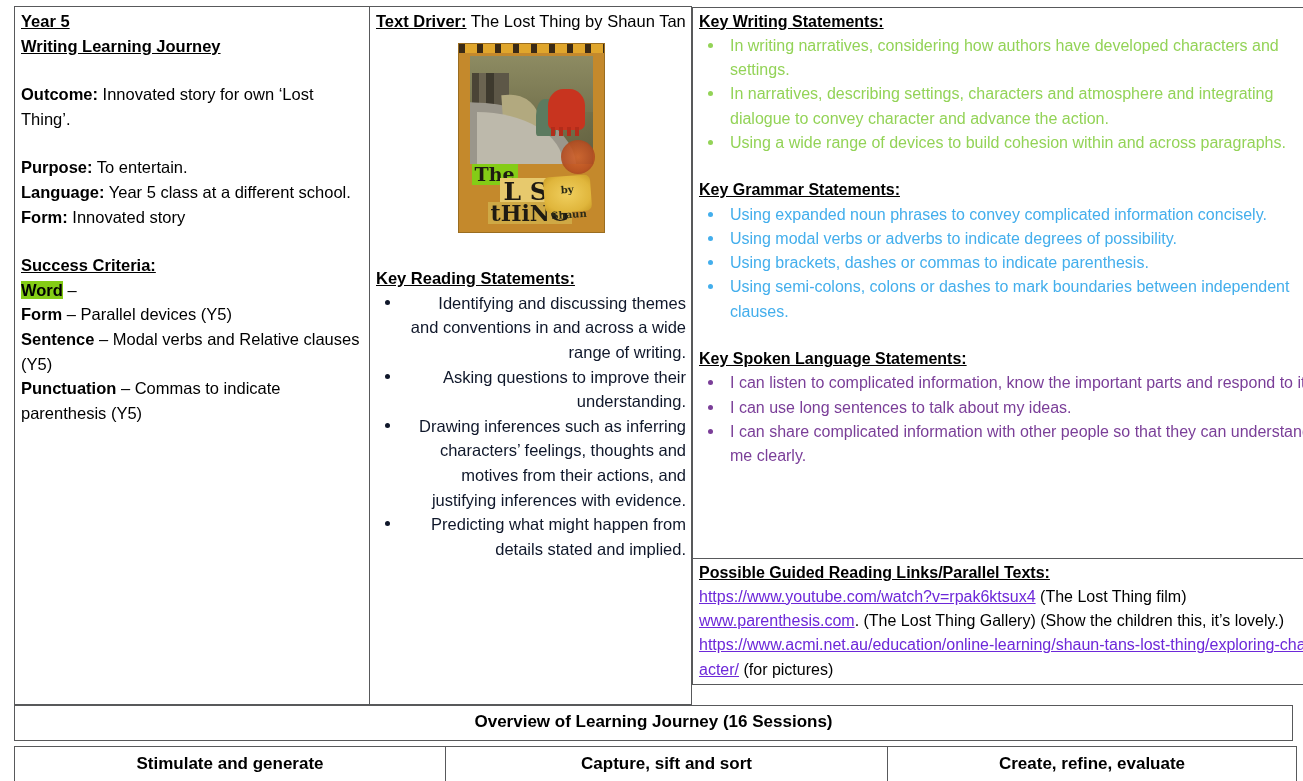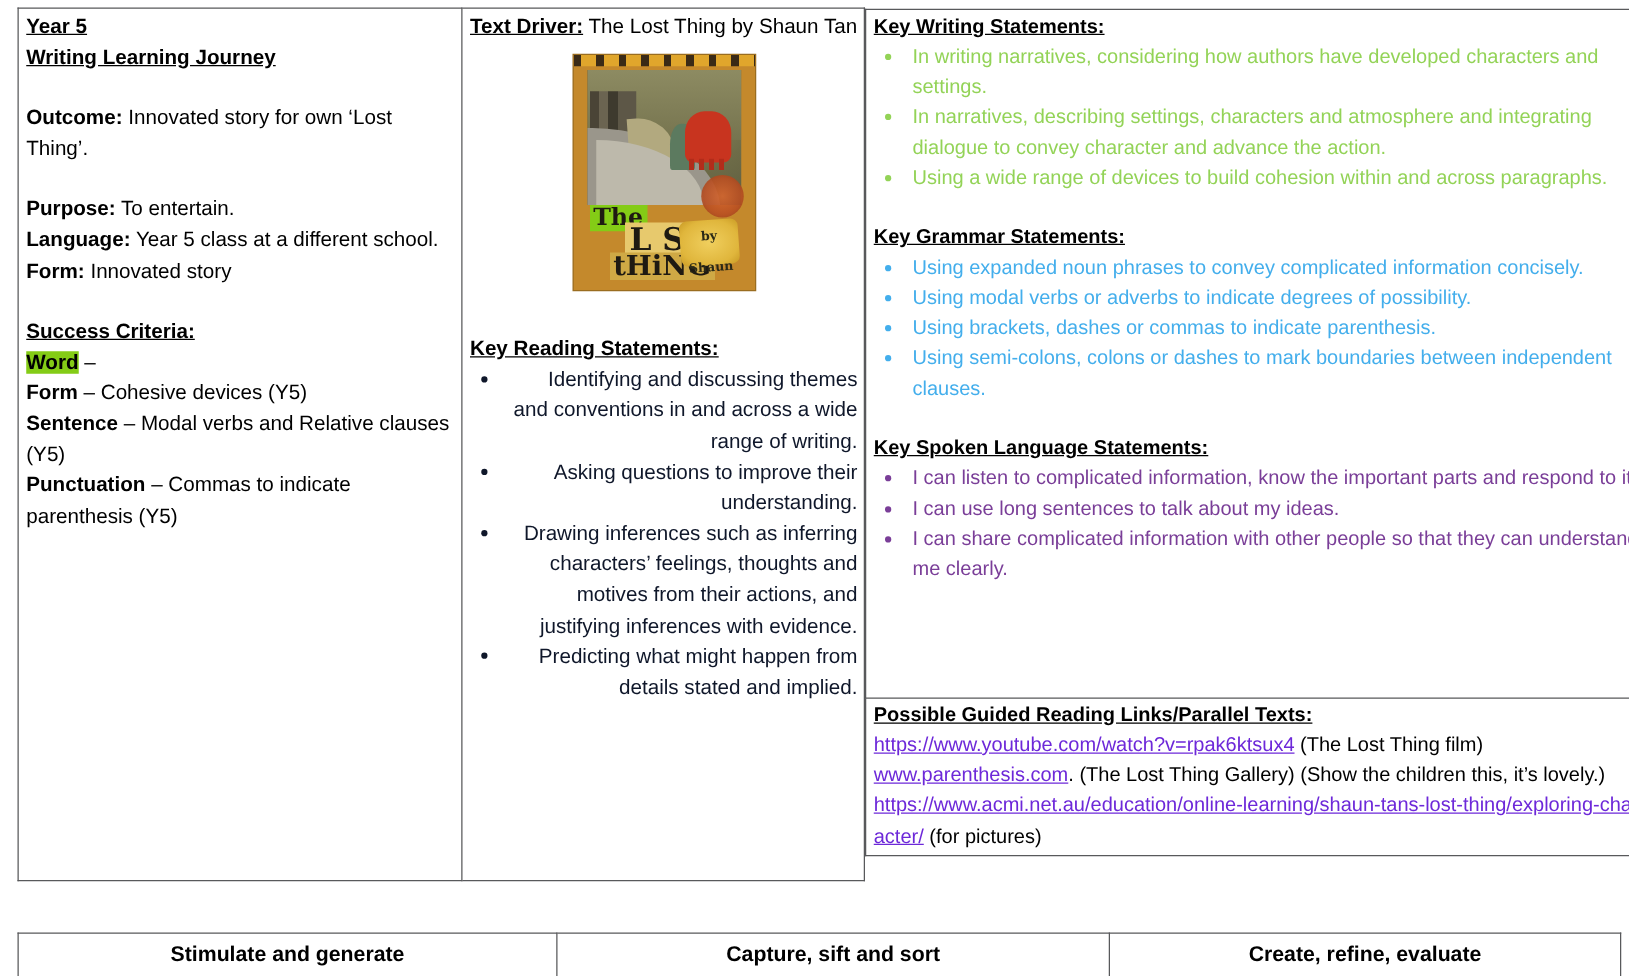--- a/index.html
+++ b/index.html
@@ -238,21 +238,21 @@
           </div>
           <div>
             <span class="bold">Form:</span><span>  Innovated story</span>
           </div>
           <span class="spacer-line"></span>
           <div class="h-under">Success Criteria:</div>
           <div>
             <span class="bold hl-yellow">Word</span><span> –</span>
           </div>
           <div>
-            <span class="bold">Form</span><span> – Cohesive devices (Y5)</span>
+            <span class="bold">Form</span><span> – Parallel devices (Y5)</span>
           </div>
           <div>
             <span class="bold">Sentence</span><span> – Modal verbs and Relative clauses (Y5)</span>
           </div>
           <div>
             <span class="bold">Punctuation</span><span> – Commas to indicate parenthesis (Y5)</span>
           </div>
         </div>
       </td>
 
@@ -343,20 +343,27 @@
             </td>
           </tr>
         </tbody>
             </table>
       </td>
 
     </tr>
   </tbody>
     </table>
 
+  <table class="bottom row-overview" style="top:705px;">
+    <tbody>
+        <tr>
+      <td>Overview of Learning Journey (16 Sessions)</td>
+    </tr>
+  </tbody>
+    </table>
 
   <table class="bottom row-phases" style="top:746px;">
     <tbody>
         <tr>
       <td style="width:430px;">Stimulate and generate</td>
       <td style="width:441px;">Capture, sift and sort</td>
       <td style="width:408px;">Create, refine, evaluate</td>
     </tr>
   </tbody>
     </table>

